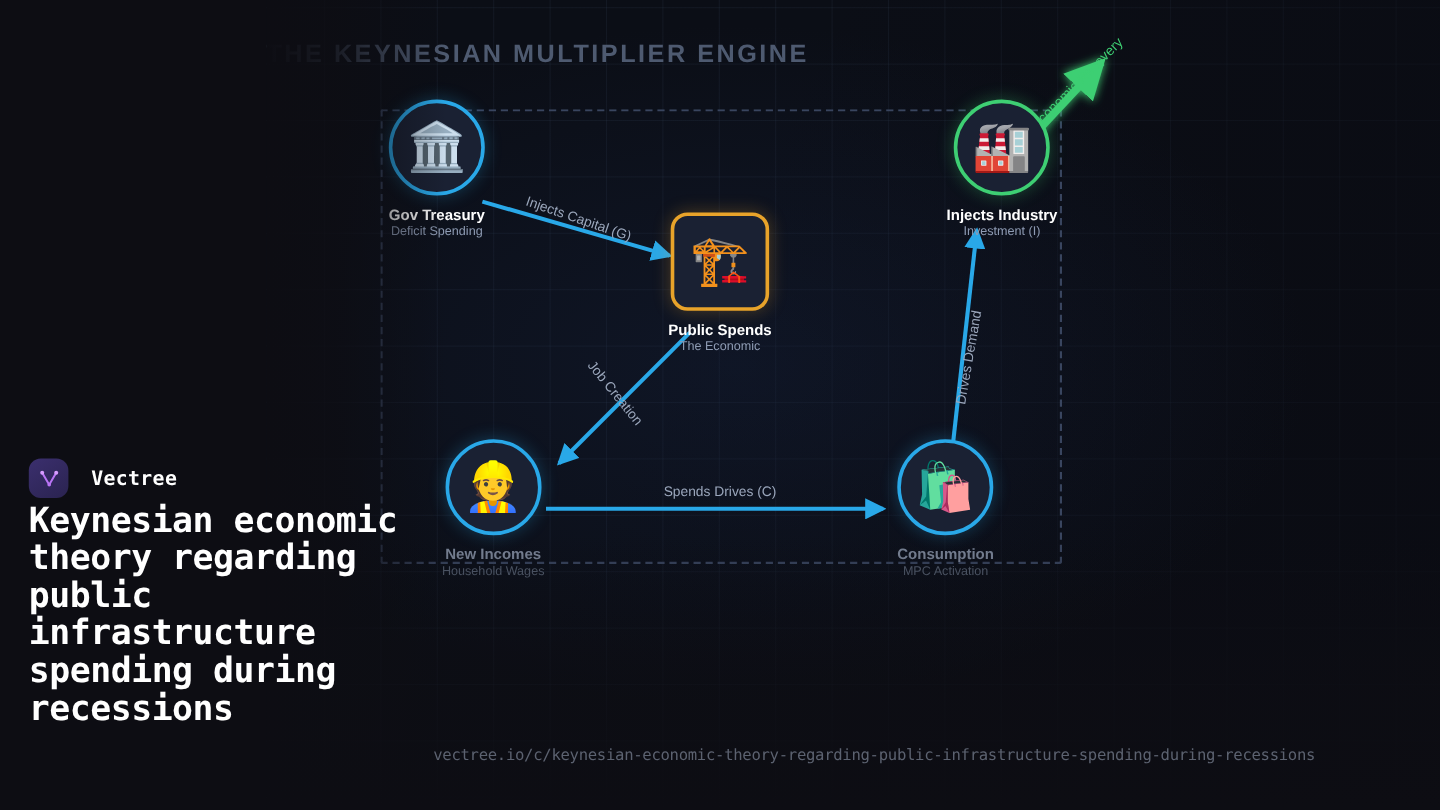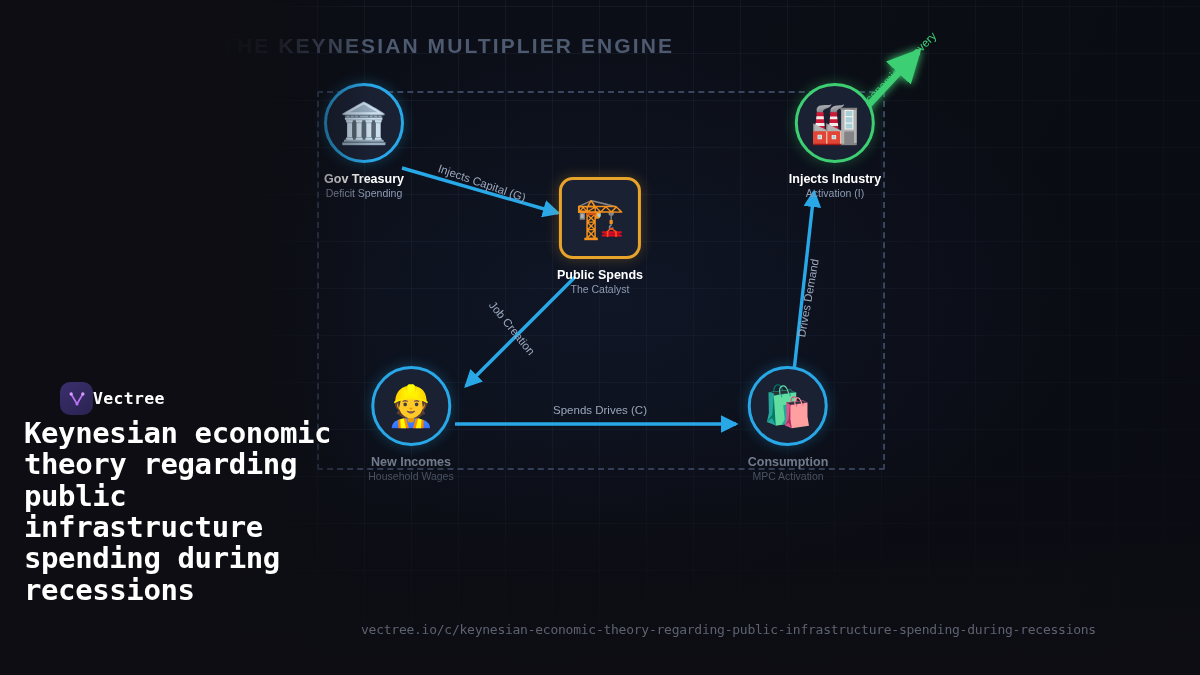--- a/index.html
+++ b/index.html
@@ -160,22 +160,21 @@
   }
   .edge-label.green { color: #3ecf73; }
 
   
   #brand {
     position: absolute;
     left: 24px;
     top: 382px;
     display: flex;
     align-items: center;
-    gap: 0;
-    margin-left: 36px;
+    gap: 19px;
   }
   #brand-logo {
     width: 33px; height: 33px;
     border-radius: 10px;
     background: linear-gradient(145deg, #3b2f6e, #2a2350);
     display: flex; align-items: center; justify-content: center;
   }
   #brand-name {
     font-family: "DejaVu Sans Mono", monospace;
     font-size: 16.5px;
@@ -259,29 +258,29 @@
     </div>
     <div class="node-label">Gov Treasury</div>
     <div class="node-sub">Deficit Spending</div>
   </div>
 
   <div class="node" style="left:600px; top:236px;">
     <div class="node-shape rounded">
       <span class="node-emoji">🏗️</span>
     </div>
     <div class="node-label">Public Spends</div>
-    <div class="node-sub">The Catalyst</div>
+    <div class="node-sub">The Economic</div>
   </div>
 
   <div class="node" style="left:835px; top:141px;">
     <div class="node-shape circle green">
       <span class="node-emoji">🏭</span>
     </div>
     <div class="node-label">Injects Industry</div>
-    <div class="node-sub">Activation (I)</div>
+    <div class="node-sub">Investment (I)</div>
   </div>
 
   <div class="node dim" style="left:411px; top:424px;">
     <div class="node-shape circle">
       <span class="node-emoji">👷</span>
     </div>
     <div class="node-label">New Incomes</div>
     <div class="node-sub">Household Wages</div>
   </div>
 

